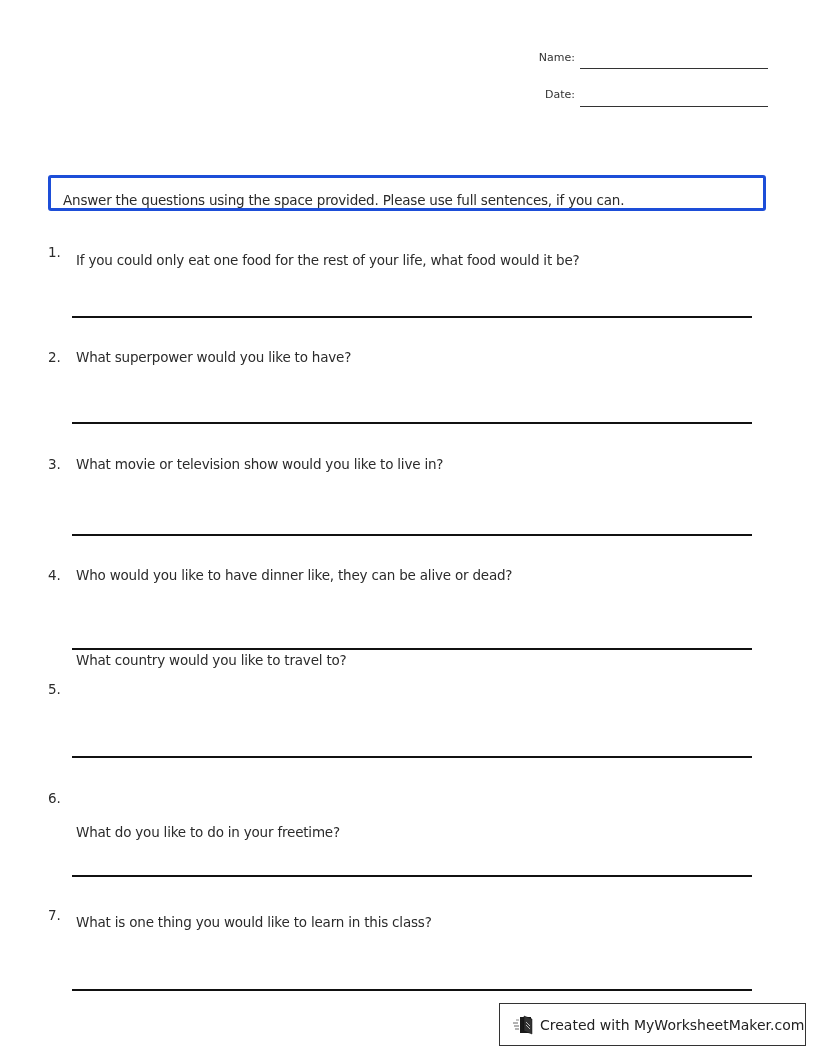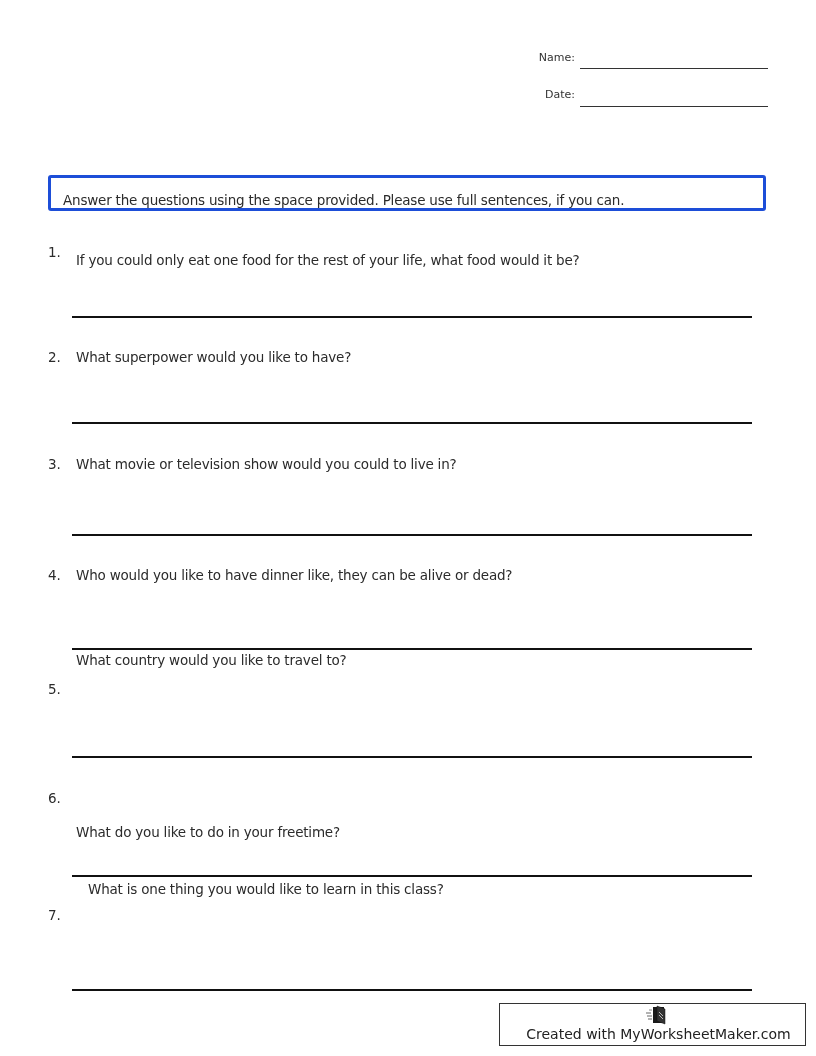--- a/index.html
+++ b/index.html
@@ -11,21 +11,21 @@
     .meta-line { position: absolute; left: 580px; width: 188px; height: 0; border-top: 1px solid #333; }
     .instructions { position: absolute; left: 48px; top: 175px; width: 718px; height: 36px;
                     border: 3px solid #1d4ed8; border-radius: 3px; box-sizing: border-box;
                     display: flex; align-items: flex-end; padding-left: 12px;
                     font-size: 13.5px; color: #2b2b2b; letter-spacing: -0.2px; }
     .q-num { position: absolute; left: 48px; font-size: 13.5px; color: #2b2b2b; }
     .q-text { position: absolute; left: 76px; font-size: 13.5px; color: #2b2b2b; letter-spacing: -0.2px; white-space: nowrap; }
     .answer-line { position: absolute; left: 72px; width: 680px; height: 2px; background: #111; }
     .footer { position: absolute; left: 499px; top: 1003px; width: 307px; height: 43px;
               border: 1px solid #333; box-sizing: border-box; display: flex; align-items: center;
-              padding-left: 12px; font-size: 14px; color: #222; flex-direction: column; }
+              padding-left: 12px; font-size: 14px; color: #222; }
     .footer-icon { width: 22px; height: 22px; margin-right: 6px; display: inline-block; }
   </style>
 </head>
 <body>
 
 <h1 class="title">
   <br>
 </h1>
 
 <div class="meta-label" style="left:495px; top:51px;">Name:</div>
@@ -44,21 +44,21 @@
 </div>
 
 <div>
   <span class="q-num" style="top:349px;">2.</span>
   <span class="q-text" style="top:349px;text-align:center;">What superpower would you like to have?</span>
   <div class="answer-line" style="top:422px;"></div>
 </div>
 
 <div>
   <span class="q-num" style="top:456px;">3.</span>
-  <span class="q-text" style="top:456px;">What movie or television show would you could to live in?</span>
+  <span class="q-text" style="top:456px;">What movie or television show would you like to live in?</span>
   <div class="answer-line" style="top:534px;"></div>
 </div>
 
 <div>
   <span class="q-num" style="top:567px;">4.</span>
   <span class="q-text" style="top:567px;">Who would you like to have dinner like, they can be alive or dead?</span>
   <div class="answer-line" style="top:648px;"></div>
 </div>
 
 <div>
@@ -68,21 +68,21 @@
 </div>
 
 <div>
   <span class="q-num" style="top:790px;">6.</span>
   <span class="q-text" style="top:790px;margin-top:34px;">What do you like to do in your freetime?</span>
   <div class="answer-line" style="top:875px;"></div>
 </div>
 
 <div>
   <span class="q-num" style="top:907px;">7.</span>
-  <span class="q-text" style="top:881px;margin-left:12px;">What is one thing you would like to learn in this class?</span>
+  <span class="q-text" style="top:914px;">What is one thing you would like to learn in this class?</span>
   <div class="answer-line" style="top:989px;"></div>
 </div>
 
 <div class="footer">
   <span class="footer-icon">
     <svg width="22" height="22" viewBox="0 0 22 22">
       <line x1="1" y1="9" x2="6" y2="9" stroke="#666" stroke-width="1"></line>
       <line x1="2" y1="12" x2="7" y2="12" stroke="#666" stroke-width="1"></line>
       <line x1="3" y1="15" x2="7" y2="15" stroke="#666" stroke-width="1"></line>
       <line x1="4" y1="6" x2="7" y2="6" stroke="#888" stroke-width="1"></line>

